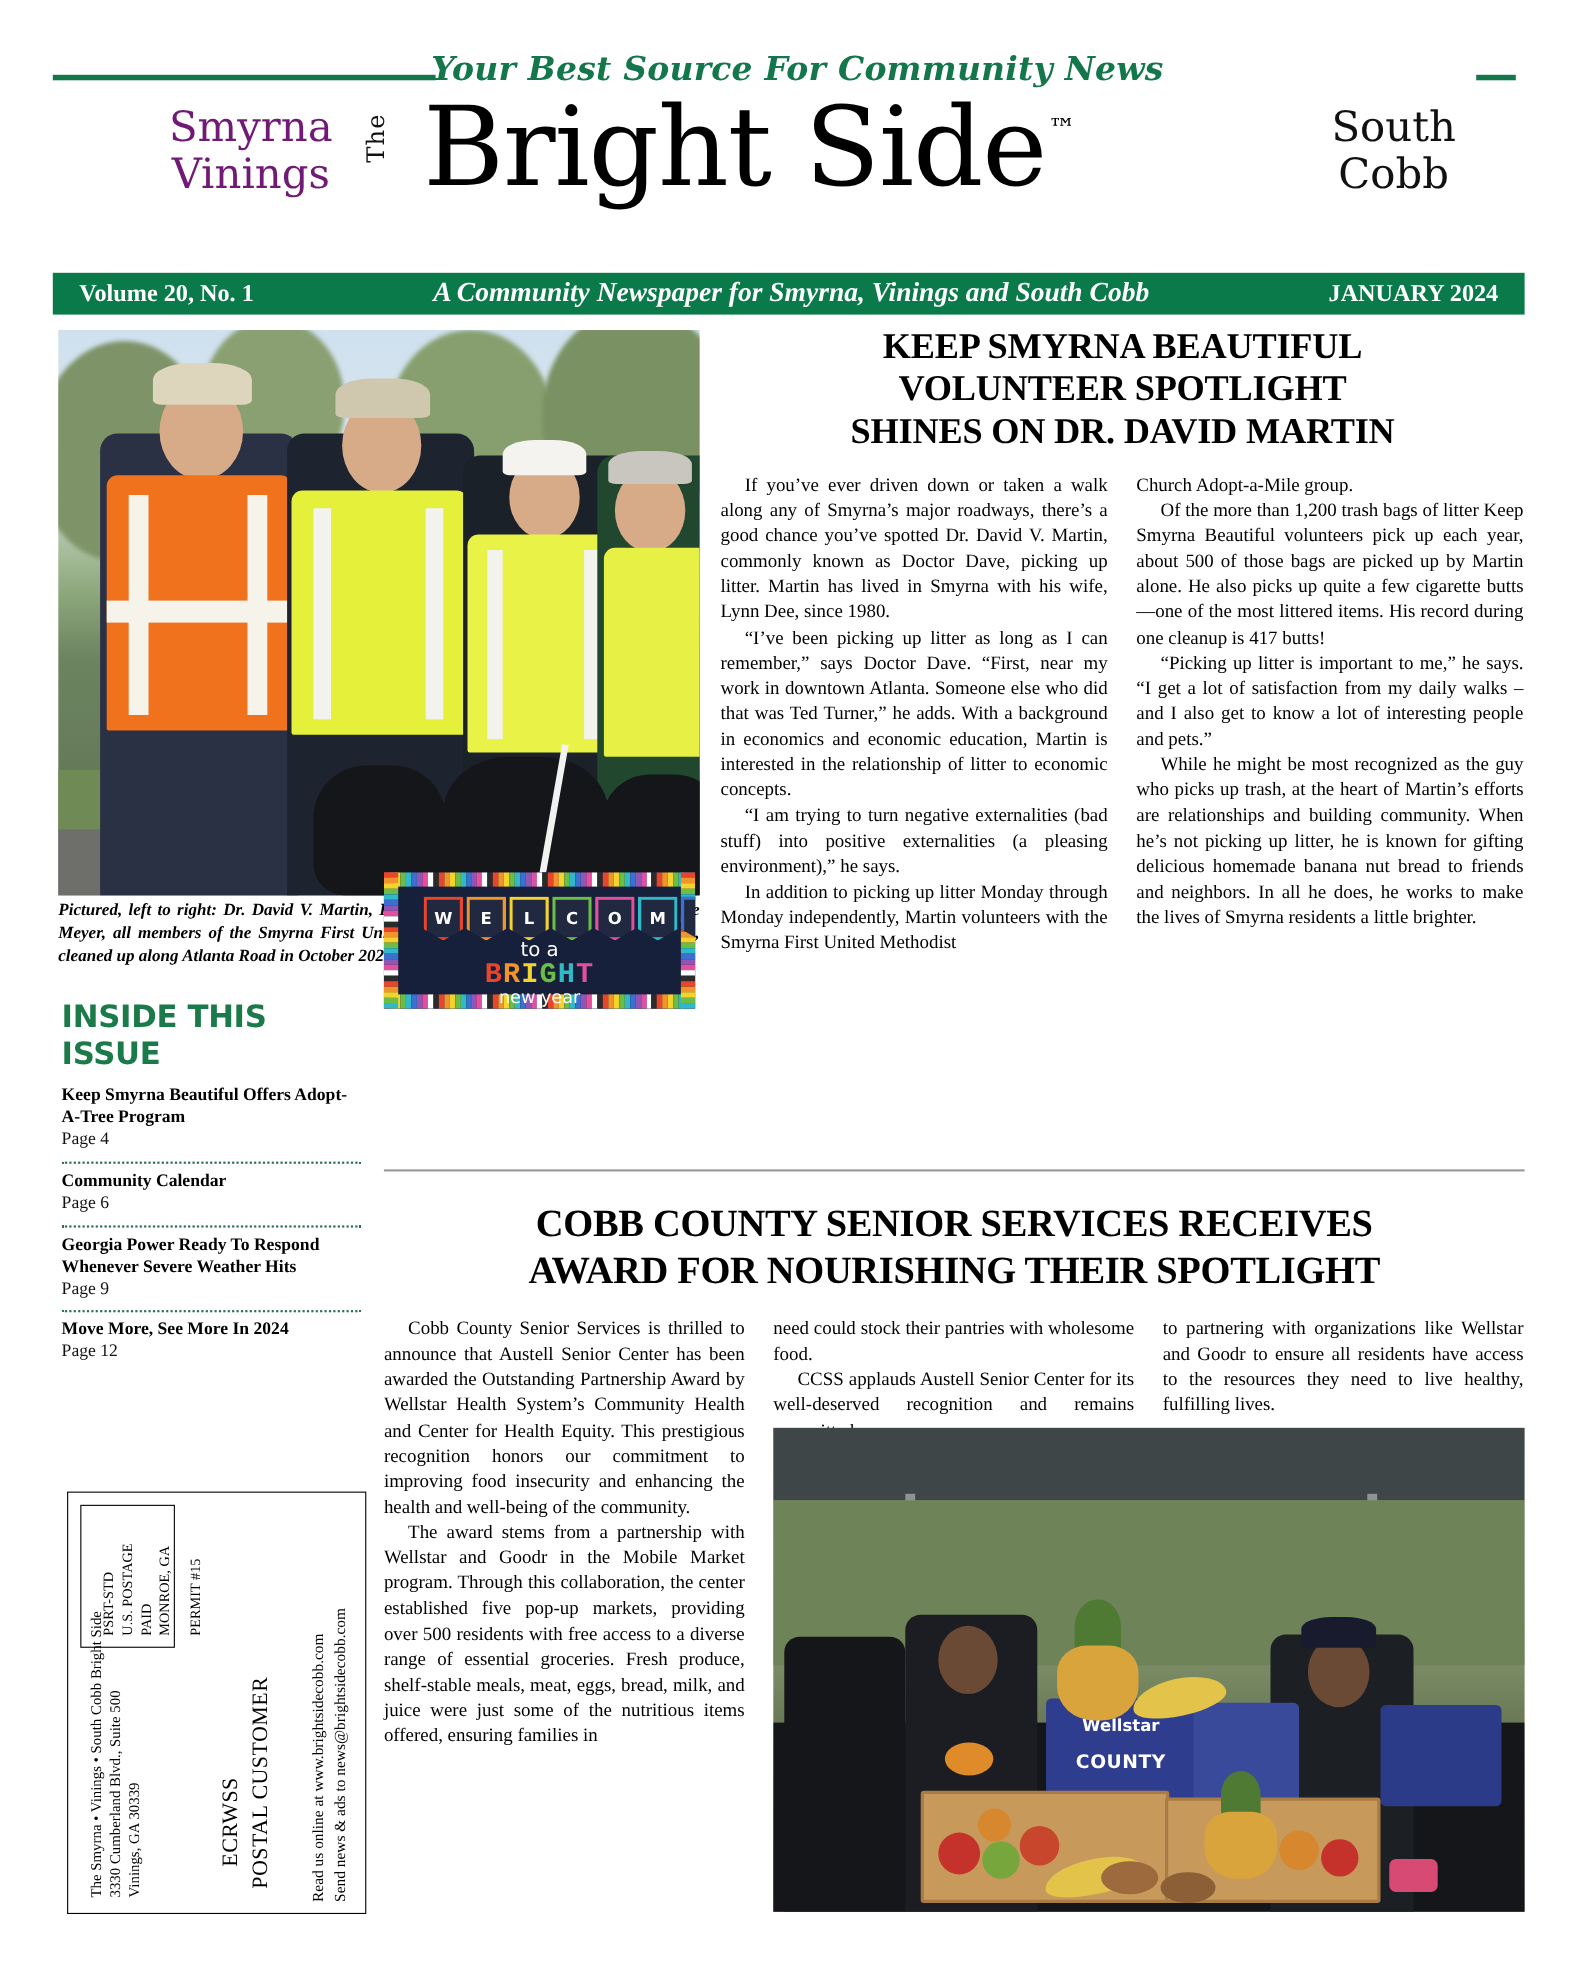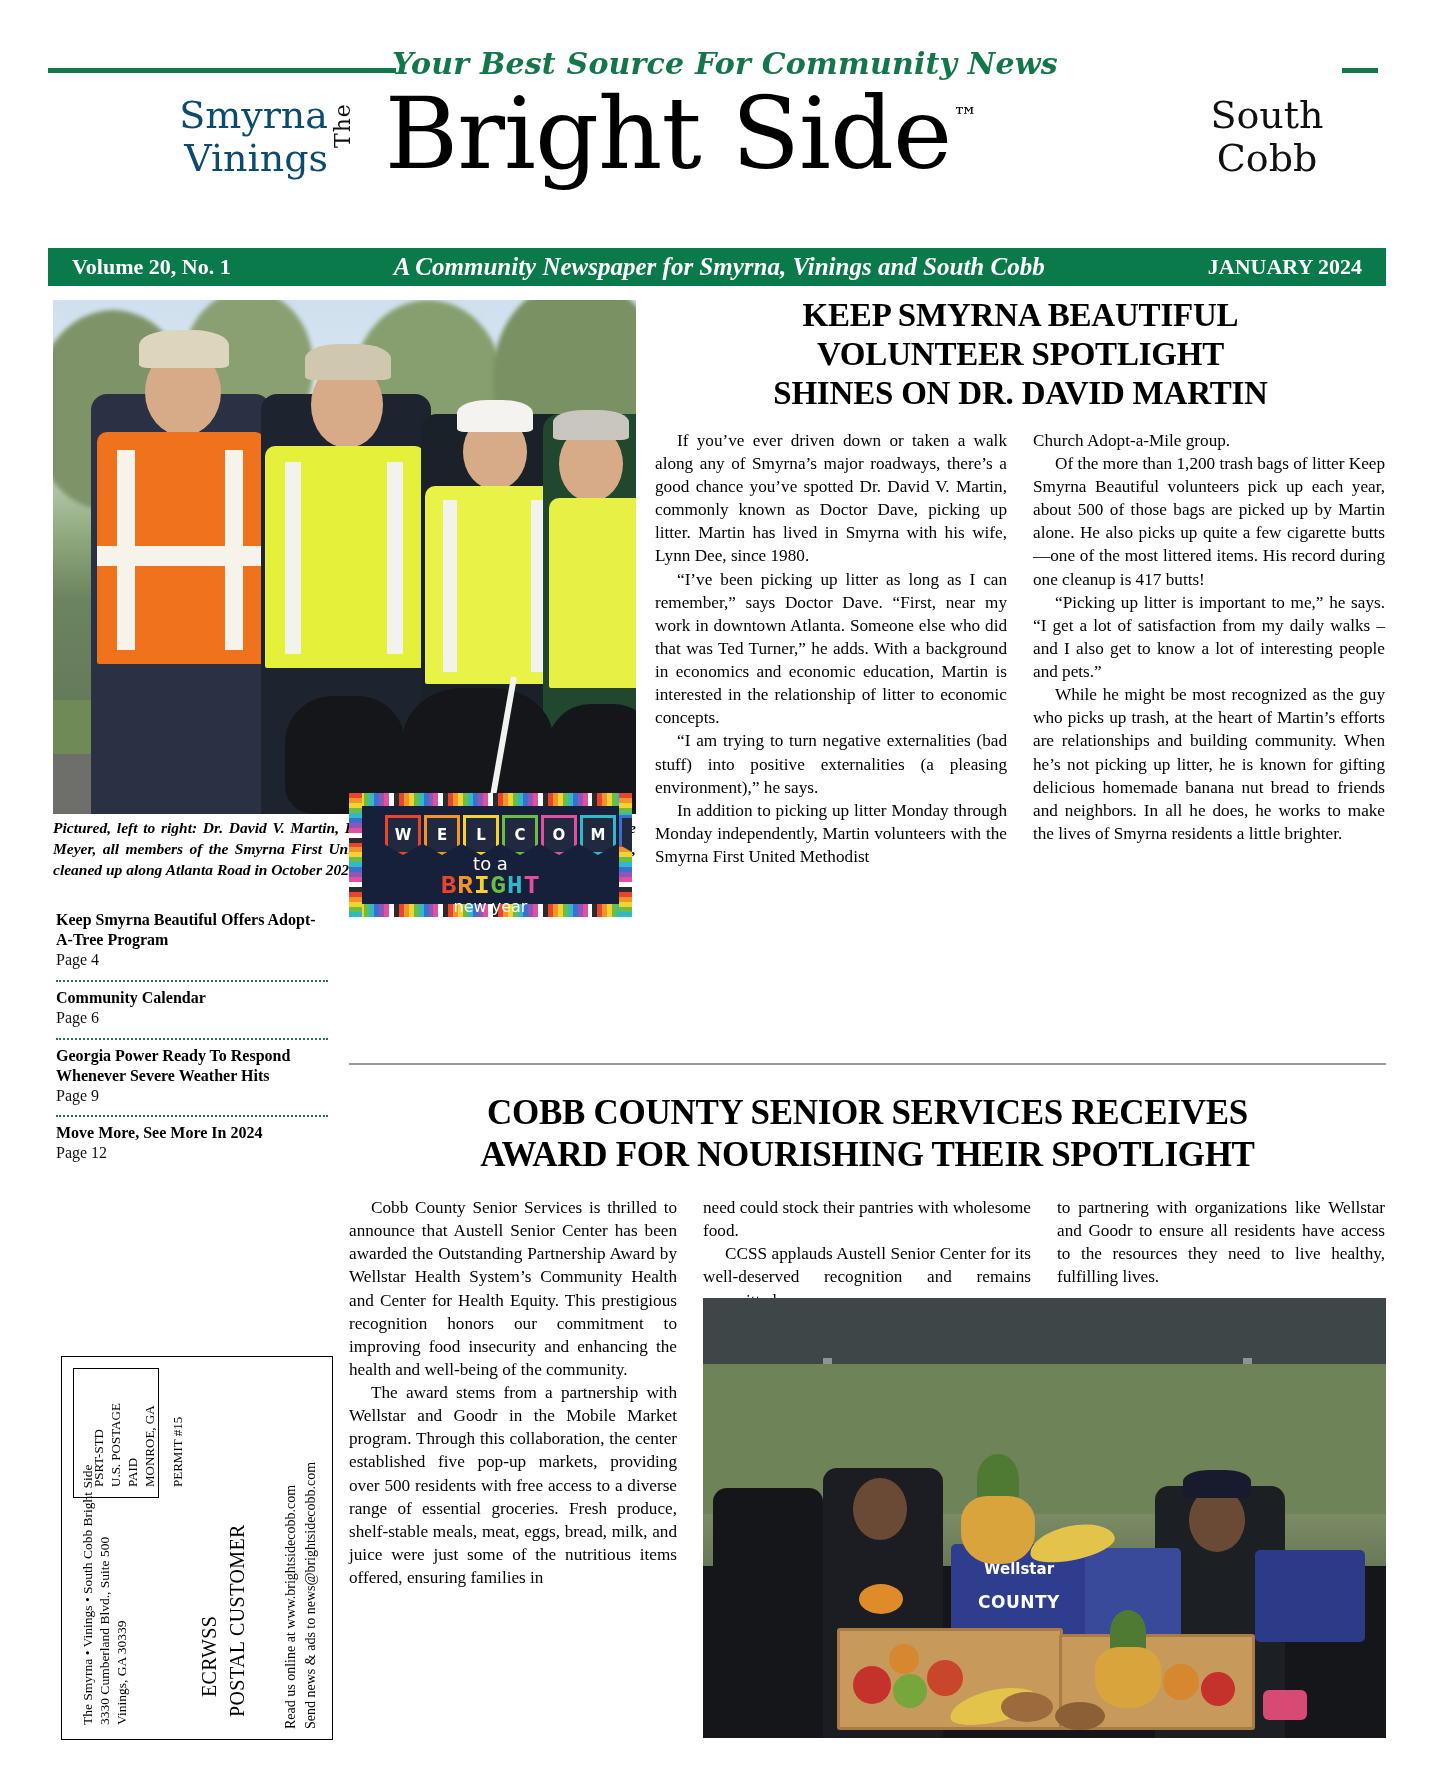--- a/index.html
+++ b/index.html
@@ -14,22 +14,22 @@
   .tagline-row{position:relative;height:44px;}
   .tag-rule{position:absolute;top:22px;height:5px;background:#14774c;}
   .tag-rule.left{left:0;width:348px;}
   .tag-rule.right{right:8px;width:36px;}
   .tagline{
     position:absolute;left:344px;top:0;width:640px;text-align:center;
     font-family:"DejaVu Serif", serif;font-style:italic;font-weight:600;
     font-size:30px;color:#14774c;letter-spacing:.2px;white-space:nowrap;
   }
   .mh-left{
-    position:absolute;left:80px;top:48px;width:200px;text-align:right;
-    font-family:"DejaVu Serif", serif;font-size:38px;line-height:1.12;color:#0c4a6e;
+    position:absolute;left:80px;top:48px;width:200px;text-align:center;
+    font-family:"DejaVu Serif", serif;font-size:38px;line-height:1.12;color:#701a75;
   }
   .mh-right{
     position:absolute;right:14px;top:48px;width:210px;text-align:center;
     font-family:"DejaVu Serif", serif;font-size:38px;line-height:1.12;color:#111;
   }
   .mh-the{
     position:absolute;left:282px;top:102px;
     font-family:"DejaVu Serif", serif;font-size:22px;color:#111;
     transform:rotate(-90deg);transform-origin:left top;letter-spacing:1px;
   }
@@ -274,20 +274,21 @@
 
     <div class="bag" style="left:232px;top:396px;width:120px;height:118px;"></div>
     <div class="bag" style="left:350px;top:388px;width:150px;height:126px;"></div>
     <div class="bag" style="left:494px;top:404px;width:110px;height:110px;"></div>
     <div class="grabber" style="left:446px;top:376px;height:138px;"></div>
   </div>
 
   <div class="caption">Pictured, left to right: Dr. David V. Martin, Keith Douglas, Karen Douglas, and Bernice Meyer, all members of the Smyrna First United Methodist Church Adopt-a-Mile group, cleaned up along Atlanta Road in October 2023.</div>
 
   <div class="inside">
+    <h2>INSIDE THIS ISSUE</h2>
 
     <div class="inside-item">
       <div class="ttl">Keep Smyrna Beautiful Offers Adopt-A-Tree Program</div>
       <div class="pg">Page 4</div>
     </div>
     <div class="dotrule"></div>
 
     <div class="inside-item">
       <div class="ttl">Community Calendar</div>
       <div class="pg">Page 6</div>

